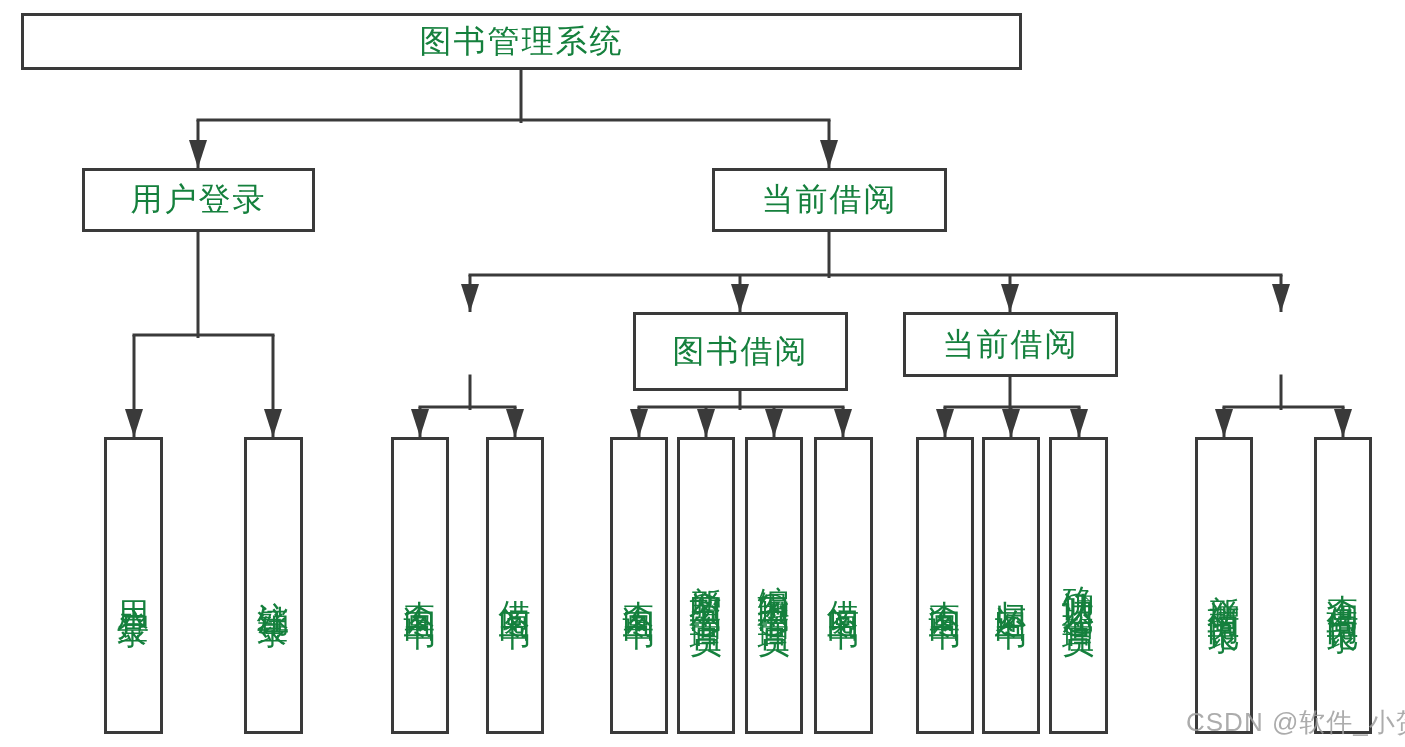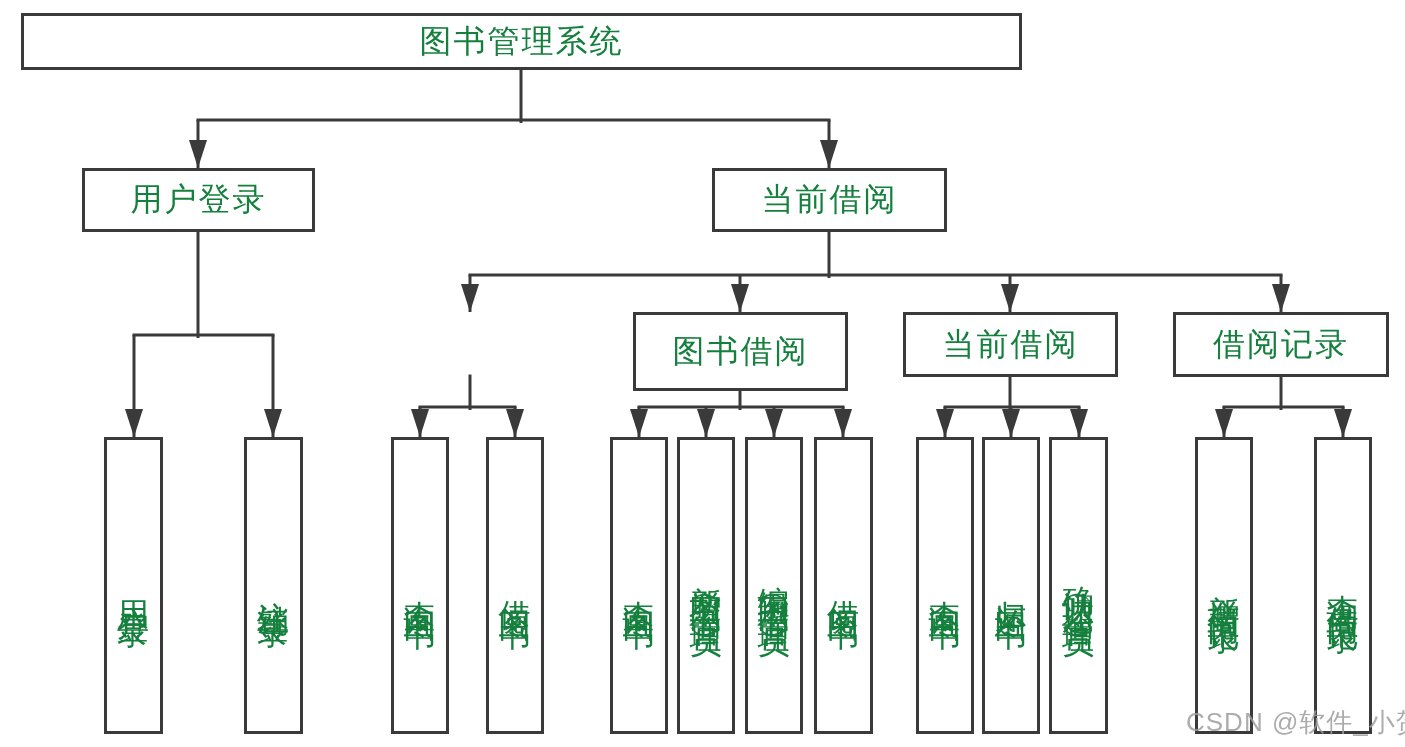--- a/index.html
+++ b/index.html
@@ -88,23 +88,20 @@
   <div class="node" style="left:712px; top:168px; width:235px; height:64px">
     <span>当前借阅</span>
   </div>
 
   <div class="node" style="left:633px; top:312px; width:215px; height:79px">
     <span>图书借阅</span>
   </div>
   <div class="node" style="left:903px; top:312px; width:215px; height:65px">
     <span>当前借阅</span>
   </div>
-  <div class="node" style="left:1173px; top:312px; width:216px; height:65px">
-    <span>借阅记录</span>
-  </div>
 
   <div class="node leaf" style="left:104px; top:437px; width:59px; height:297px">
     <span>用户登录</span>
   </div>
   <div class="node leaf" style="left:244px; top:437px; width:59px; height:297px">
     <span>注销登录</span>
   </div>
 
   <div class="node leaf" style="left:391px; top:437px; width:58px; height:297px">
     <span>查询图书</span>

